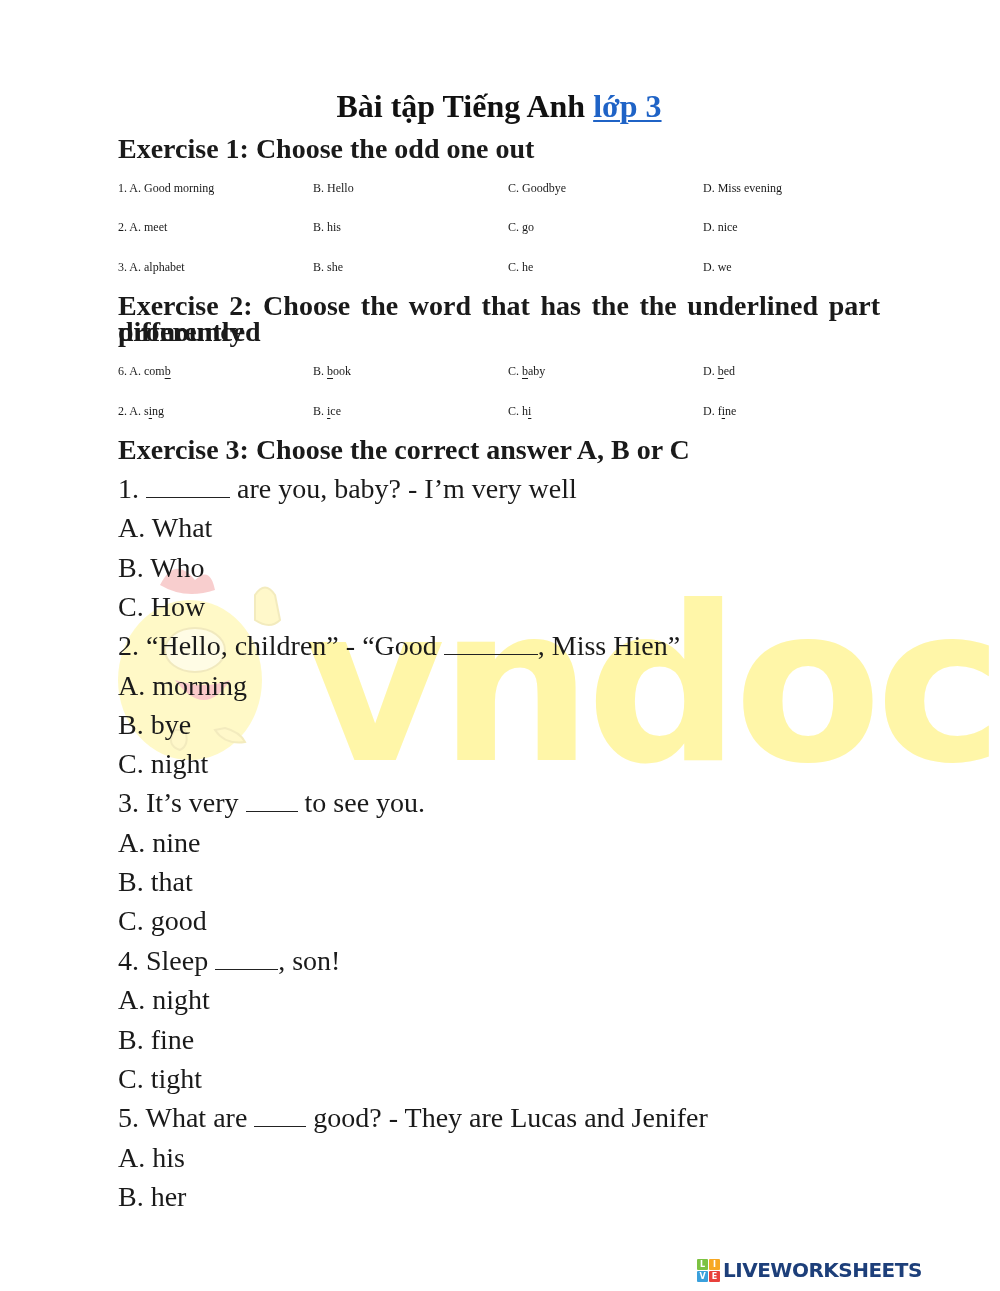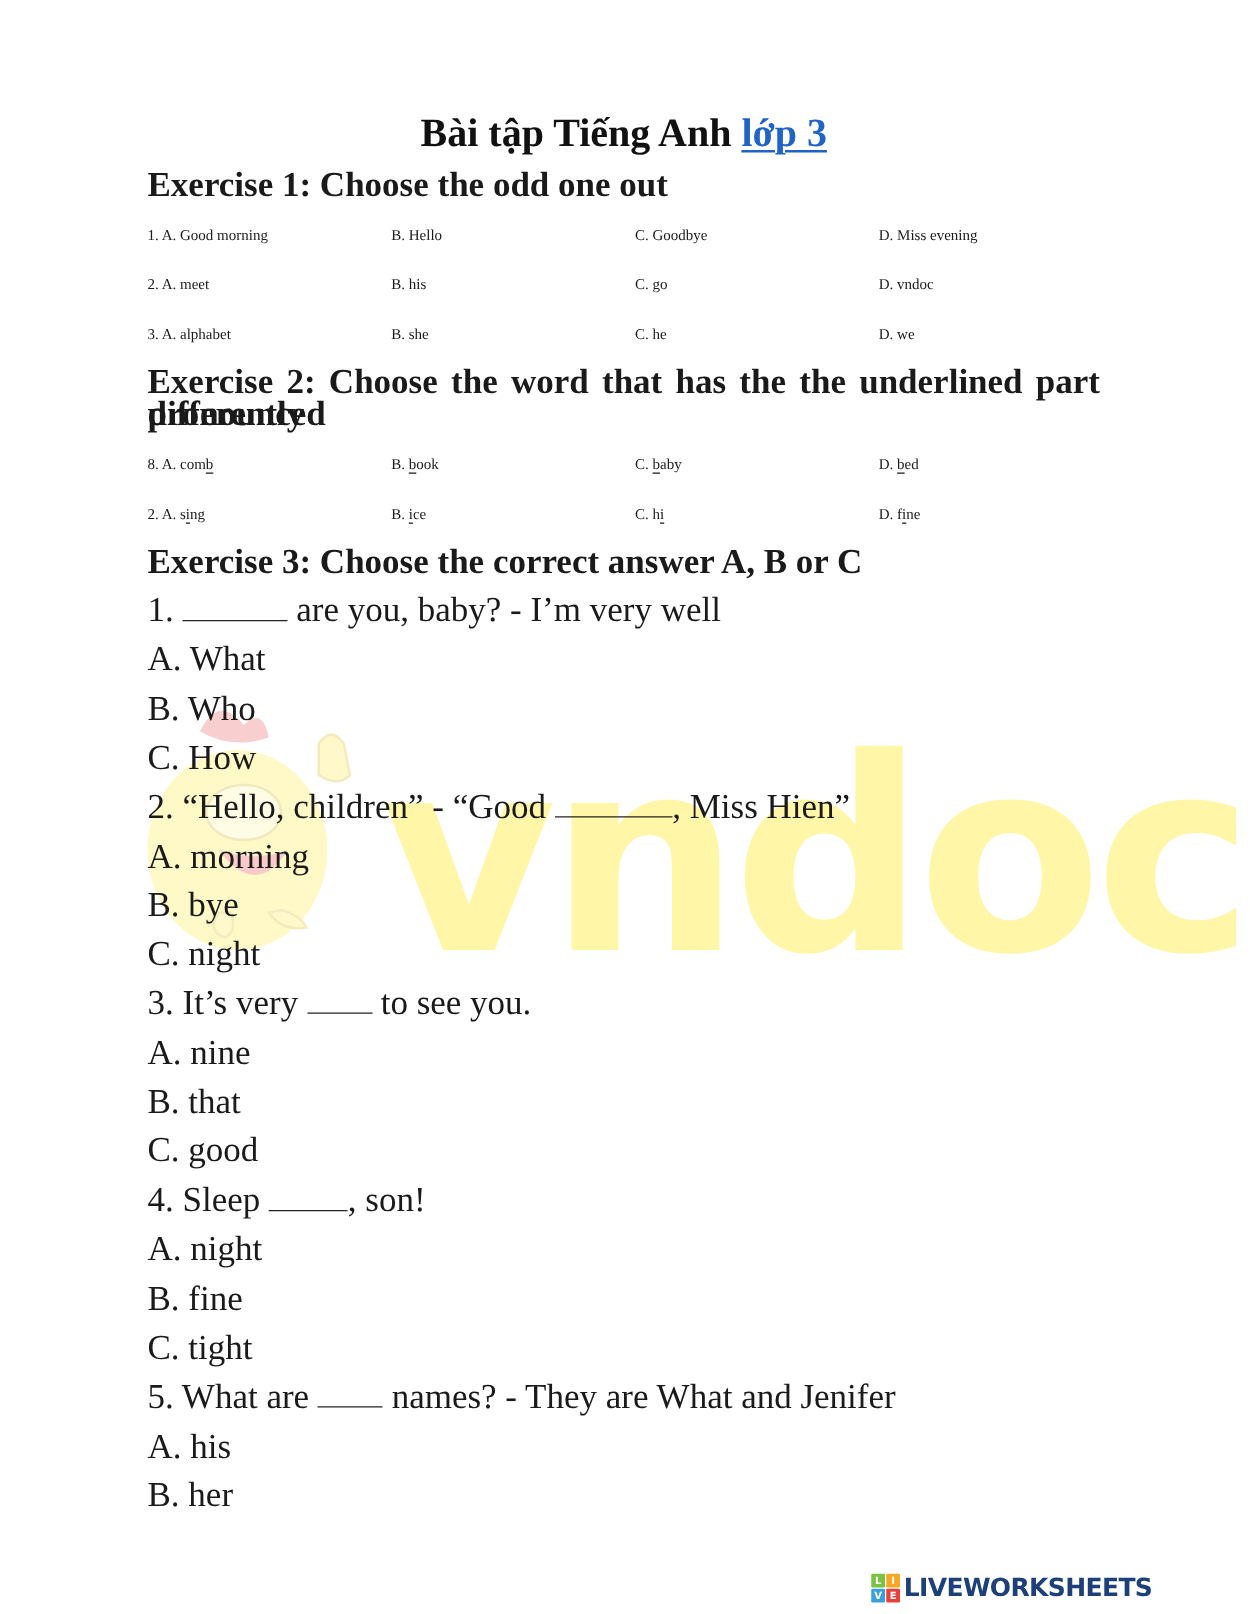--- a/index.html
+++ b/index.html
@@ -58,34 +58,34 @@
   <div class="row" style="top:175px">
     <span class="cell c0">1. A. Good morning</span>
     <span class="cell c1">B. Hello</span>
     <span class="cell c2">C. Goodbye</span>
     <span class="cell c3">D. Miss evening</span>
   </div>
   <div class="row" style="top:214px">
     <span class="cell c0">2. A. meet</span>
     <span class="cell c1">B. his</span>
     <span class="cell c2">C. go</span>
-    <span class="cell c3">D. vndoc</span>
+    <span class="cell c3">D. nice</span>
   </div>
   <div class="row" style="top:254px">
     <span class="cell c0">3. A. alphabet</span>
     <span class="cell c1">B. she</span>
     <span class="cell c2">C. he</span>
     <span class="cell c3">D. we</span>
   </div>
 
   <div class="line heading justify" style="top:293px">Exercise 2: Choose the word that has the the underlined part pronounced</div>
   <div class="line heading" style="top:319px">differently</div>
 
   <div class="row" style="top:358px">
-    <span class="cell c0"><span>8. A. com</span><span class="u">b</span><span></span></span>
+    <span class="cell c0"><span>6. A. com</span><span class="u">b</span><span></span></span>
     <span class="cell c1"><span>B. </span><span class="u">b</span><span>ook</span></span>
     <span class="cell c2"><span>C. </span><span class="u">b</span><span>aby</span></span>
     <span class="cell c3"><span>D. </span><span class="u">b</span><span>ed</span></span>
   </div>
   <div class="row" style="top:398px">
     <span class="cell c0"><span>2. A. s</span><span class="u">i</span><span>ng</span></span>
     <span class="cell c1"><span>B. </span><span class="u">i</span><span>ce</span></span>
     <span class="cell c2"><span>C. h</span><span class="u">i</span><span></span></span>
     <span class="cell c3"><span>D. f</span><span class="u">i</span><span>ne</span></span>
   </div>
@@ -114,21 +114,21 @@
   <div class="line" style="top:908px">C. good</div>
 
   <div class="line" style="top:948px">
     <span>4. Sleep </span><span class="blank" style="width:63px"></span><span>, son!</span>
   </div>
   <div class="line" style="top:987px">A. night</div>
   <div class="line" style="top:1027px">B. fine</div>
   <div class="line" style="top:1066px">C. tight</div>
 
   <div class="line" style="top:1105px">
-    <span>5. What are </span><span class="blank" style="width:52px"></span><span> names? - They are What and Jenifer</span>
+    <span>5. What are </span><span class="blank" style="width:52px"></span><span> good? - They are Lucas and Jenifer</span>
   </div>
   <div class="line" style="top:1145px">A. his</div>
   <div class="line" style="top:1184px">B. her</div>
 </div>
 
 <div class="footer-logo">
   <div class="live-grid">
     <span style="background:#7cc242">L</span>
     <span style="background:#f7a823">I</span>
     <span style="background:#3aa0dc">V</span>

